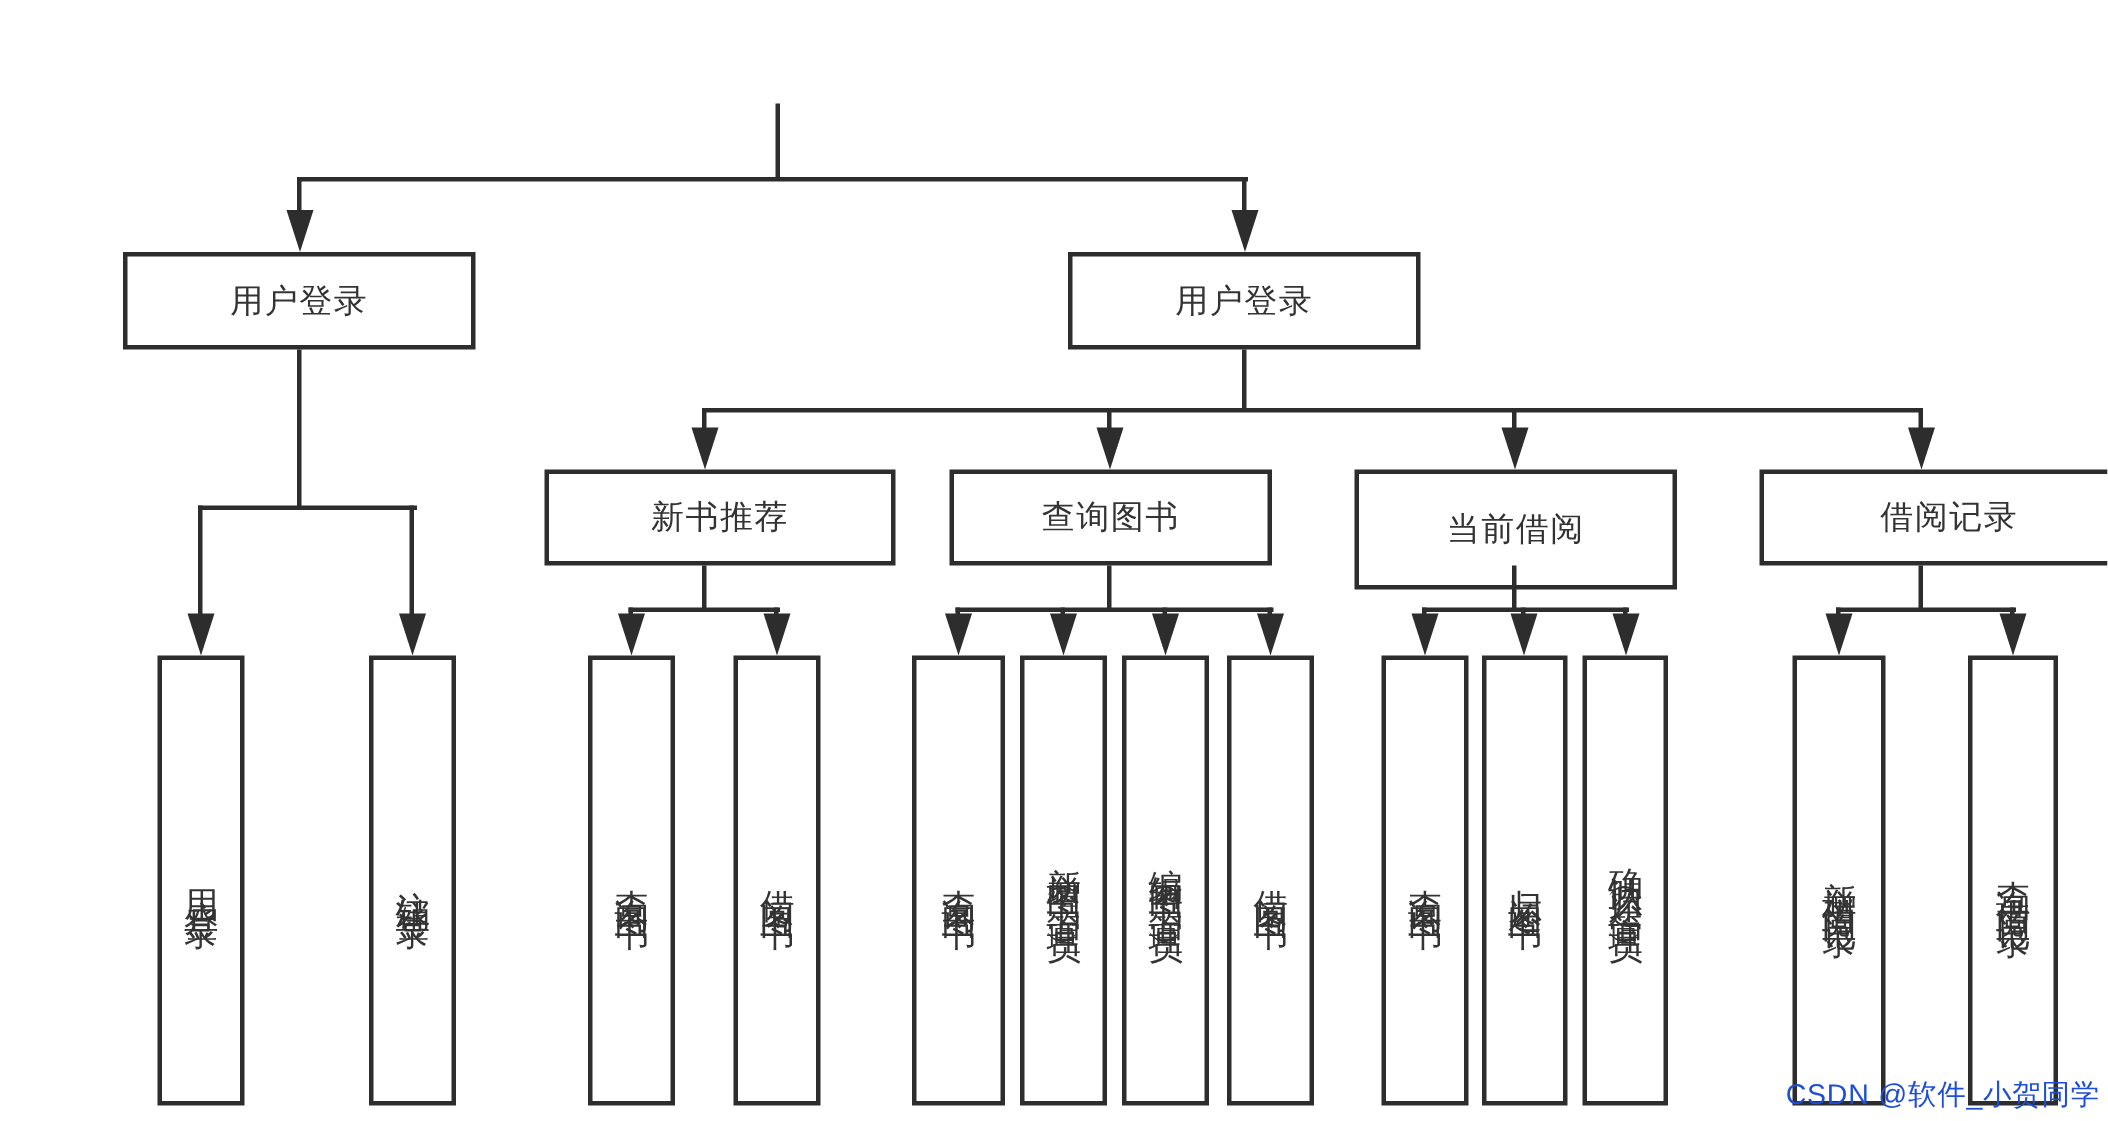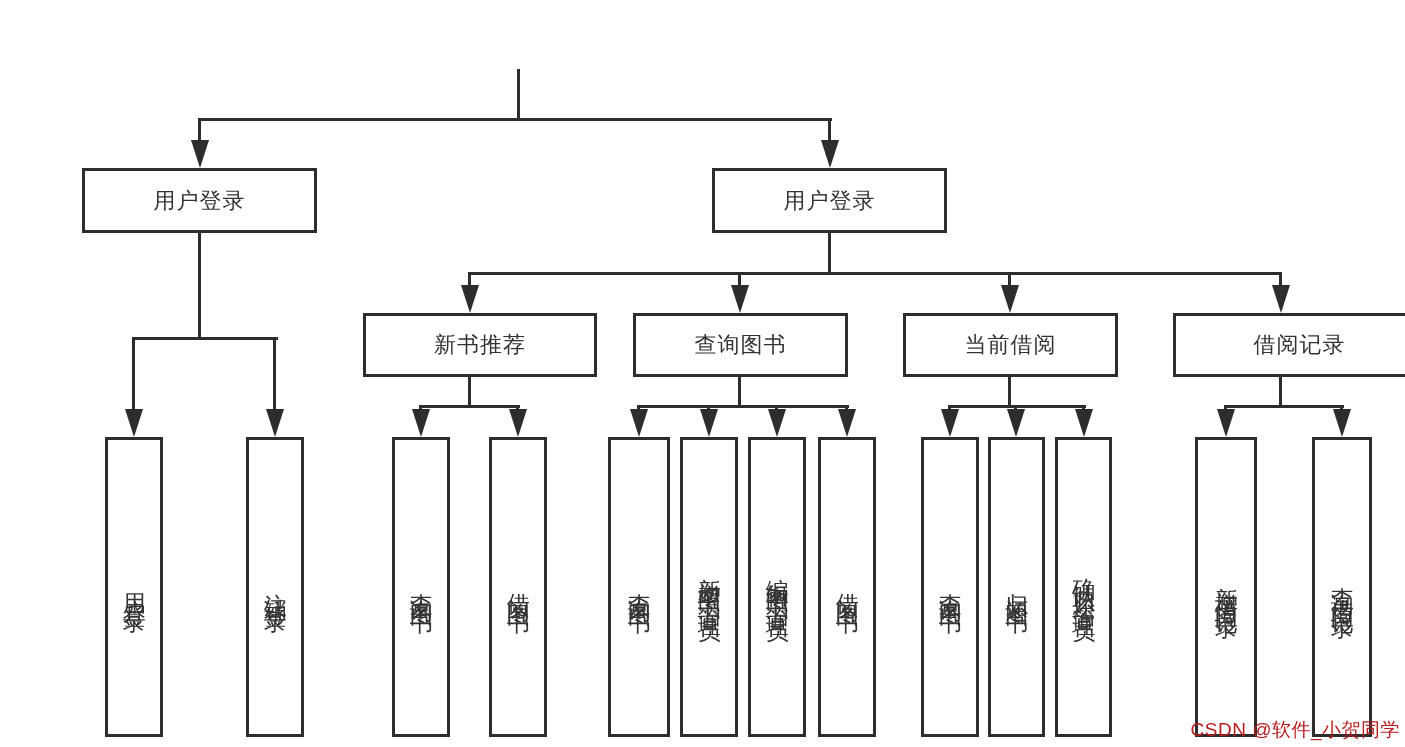--- a/index.html
+++ b/index.html
@@ -23,21 +23,21 @@
   }
   
   .vl{position:absolute;width:3px;background:#2d2d2d;}
   .hl{position:absolute;height:3px;background:#2d2d2d;}
   .head{position:absolute;width:0;height:0;
     border-left:9px solid transparent;border-right:9px solid transparent;
     border-top:28px solid #2d2d2d;}
   
   .watermark{
     position:absolute;top:717px;right:5px;z-index:5;
-    color:#b91c1c;font-size:19px;letter-spacing:0.5px;white-space:nowrap;
+    color:#1d4ed8;font-size:19px;letter-spacing:0.5px;white-space:nowrap;
   }
 </style>
 </head>
 <body>
 
 <div class="canvas">
 
 
   <div class="vl" style="left:517px;top:69px;height:49px"></div>
   <div class="hl" style="left:198px;top:118px;width:634px"></div>
@@ -70,21 +70,21 @@
   <div class="head" style="left:1001px;top:285px"></div>
   <div class="vl" style="left:1279px;top:272px;height:17px"></div>
   <div class="head" style="left:1272px;top:285px"></div>
 
   <div class="box" style="left:363px;top:313px;width:234px;height:64px">
     <span>新书推荐</span>
   </div>
   <div class="box" style="left:633px;top:313px;width:215px;height:64px">
     <span>查询图书</span>
   </div>
-  <div class="box" style="left:903px;top:313px;width:215px;height:64px">
+  <div class="box" style="left:903px;top:313px;width:215px;height:80px">
     <span>当前借阅</span>
   </div>
   <div class="box" style="left:1173px;top:313px;width:253px;height:64px">
     <span>借阅记录</span>
   </div>
 
   <div class="vl" style="left:468px;top:377px;height:30px"></div>
   <div class="hl" style="left:419px;top:405px;width:101px"></div>
   <div class="vl" style="left:419px;top:405px;height:8px"></div>
   <div class="head" style="left:412px;top:409px"></div>

